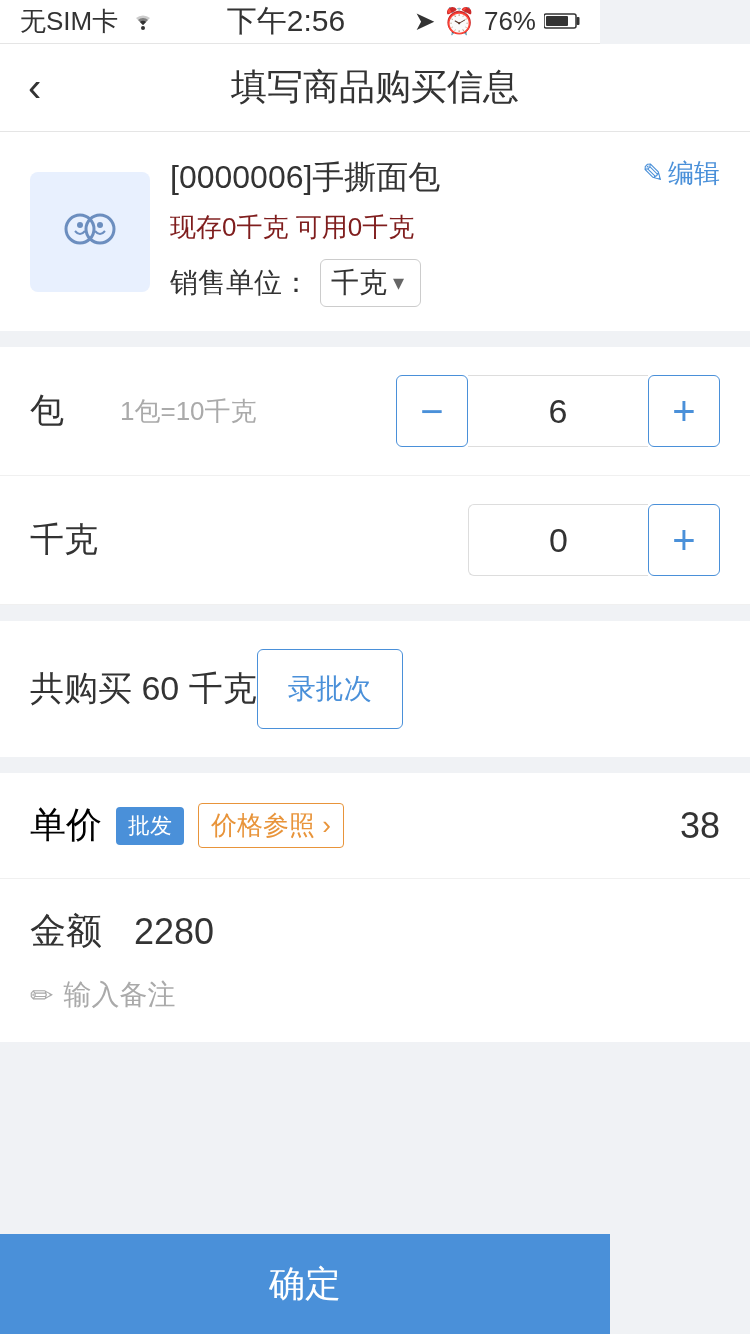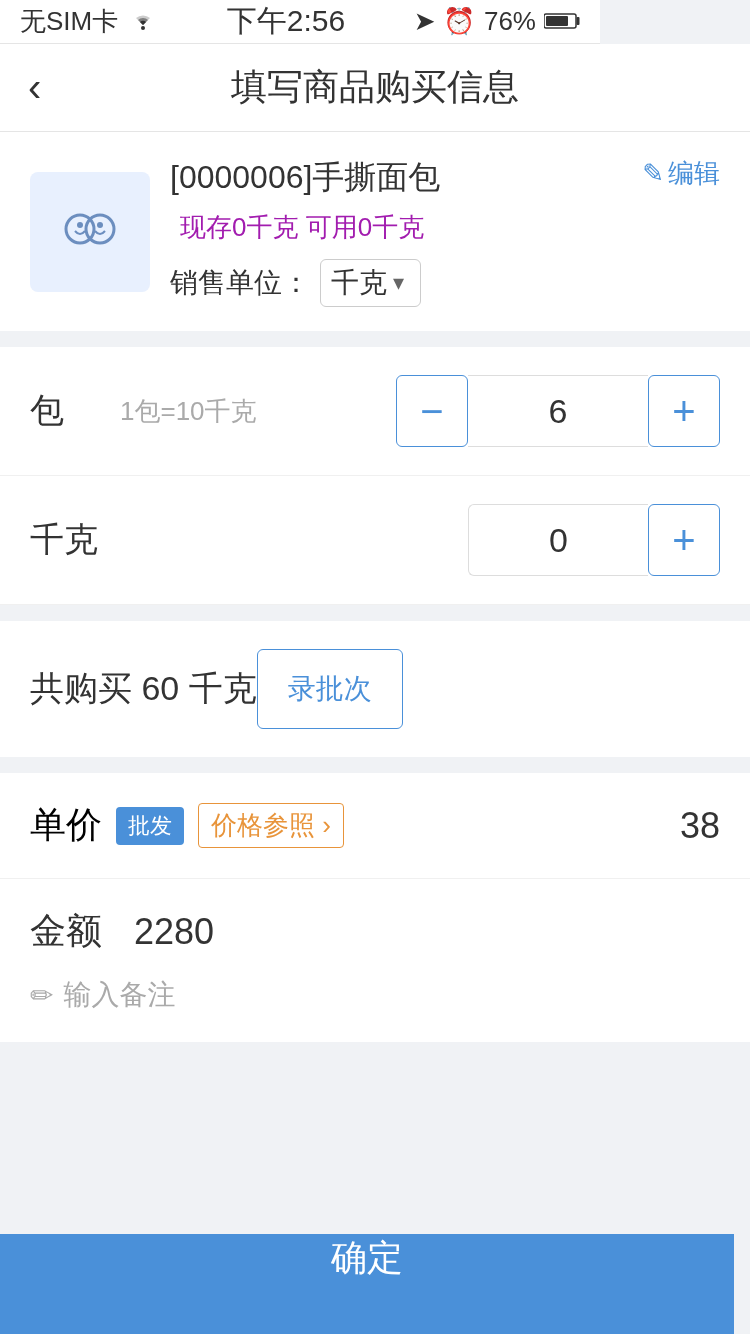--- a/index.html
+++ b/index.html
@@ -91,23 +91,22 @@
     .edit-btn {
       color: #4a90d9;
       font-size: 26px;
       display: flex;
       align-items: center;
       gap: 4px;
       flex-shrink: 0;
     }
     .product-stock {
       font-size: 26px;
-      color: #a21caf;
+      color: #7f1d1d;
       margin-top: 10px;
-      margin-left: 10px;
     }
     .product-unit {
       display: flex;
       align-items: center;
       gap: 10px;
       font-size: 28px;
       color: #333;
       margin-top: 14px;
     }
     .unit-select {
@@ -260,29 +259,29 @@
 
     
     .empty-space {
       background: #f0f2f5;
       flex: 1;
       min-height: 280px;
     }
 
     
     .bottom-btn {
-      width: 734px;
+      width: 610px;
       height: 100px;
       background: #4a90d9;
       color: #fff;
       font-size: 36px;
       border: none;
       cursor: pointer;
       display: flex;
-      align-items: flex-start;
+      align-items: center;
       justify-content: center;
       position: fixed;
       bottom: 0;
       left: 0;
       margin-top: 44px;
     }
   </style>
 </head>
 <body>
 

